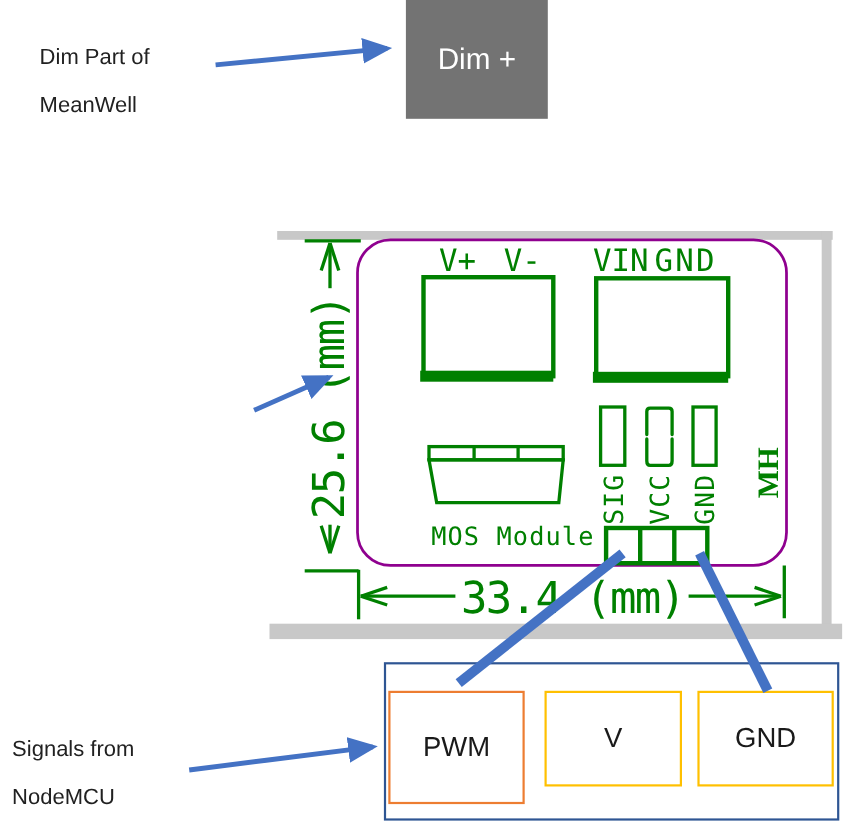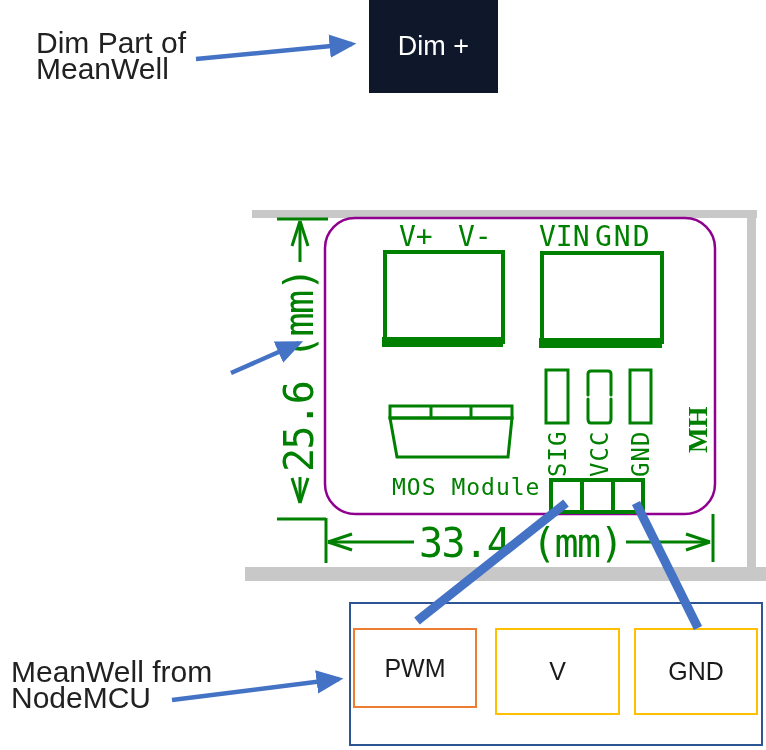--- a/index.html
+++ b/index.html
@@ -1,22 +1,22 @@
 <!DOCTYPE html>
 <html><head>
 <meta charset="utf-8">
 <style>
   html,body{margin:0;padding:0;background:#fff;}
   #canvas{position:relative;width:766px;height:750px;background:#ffffff;overflow:hidden;
           font-family:"Liberation Sans",sans-serif;}
-  .caption{position:absolute;color:#212121;font-size:30px;line-height:26px;white-space:pre-line;}
+  .caption{position:absolute;color:#212121;font-size:20px;line-height:44px;white-space:pre-line;}
   #dim-caption{left:36px;top:30px;}
   #mosfet-caption{left:19px;top:355px;}
   #signals-caption{left:11px;top:659px;}
-  .green-btn{position:absolute;top:0;height:93px;background:#0f172a;border:none;
+  .green-btn{position:absolute;top:0;height:108px;background:#737373;border:none;
              color:#ffffff;font-size:27px;font-family:"Liberation Sans",sans-serif;
              display:flex;align-items:center;justify-content:center;cursor:pointer;}
   #dim-plus-btn{left:369px;width:129px;}
   #dim-minus-btn{left:590px;width:127px;}
   svg{position:absolute;}
   #module-svg{left:0;top:0;}
   #overlay-svg{left:0;top:0;pointer-events:none;}
   
   .g-stroke{stroke:#008000;fill:none;}
   .g-fill{fill:#008000;}
@@ -27,32 +27,32 @@
   .t28w{font-size:28px;letter-spacing:2px;}
   .t24{font-size:24px;letter-spacing:1px;}
   .t23{font-size:23px;letter-spacing:1px;}
   .t40{font-size:40px;letter-spacing:-1.5px;}
   .mh{font-family:"Liberation Serif",serif;font-weight:bold;font-size:27px;fill:#008000;}
   
   .sig-outer{position:absolute;left:349px;top:602px;width:414px;height:144px;
              border:2.5px solid #2E5593;box-sizing:border-box;}
   .pin-box{position:absolute;box-sizing:border-box;display:flex;align-items:center;
            justify-content:center;font-size:25px;color:#1a1a1a;background:#fff;}
-  #pin-pwm{left:353px;top:628px;width:124px;height:80px;border:2.5px solid #ED7D31;text-align:right;}
+  #pin-pwm{left:353px;top:628px;width:124px;height:103px;border:2.5px solid #ED7D31;text-align:right;}
   #pin-v{left:495px;top:628px;width:125px;height:87px;border:2.5px solid #FFC000;}
   #pin-gnd{left:634px;top:628px;width:124px;height:87px;border:2.5px solid #FFC000;}
 </style>
 </head>
 <body>
 
 <div id="canvas">
 
   <div id="dim-caption" class="caption">Dim Part of
 MeanWell</div>
-  <div id="signals-caption" class="caption">MeanWell from
+  <div id="signals-caption" class="caption">Signals from
 NodeMCU</div>
 
   <button id="dim-plus-btn" class="green-btn">Dim +</button>
 
   <svg id="module-svg" width="766" height="750" viewBox="0 0 766 750">
 
     <rect class="gray" x="252" y="210" width="505" height="8"></rect>
     <rect class="gray" x="747" y="210" width="9" height="368"></rect>
     <rect class="gray" x="245" y="567" width="521" height="14"></rect>
 

